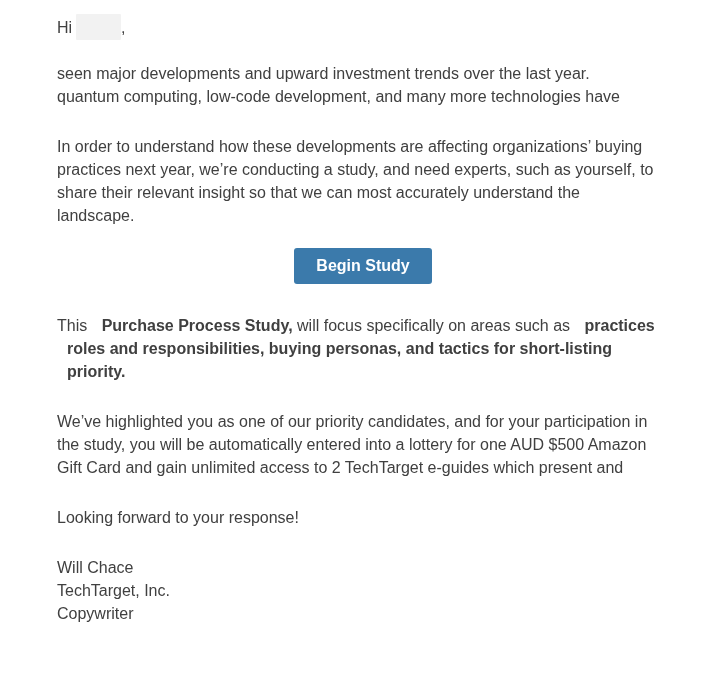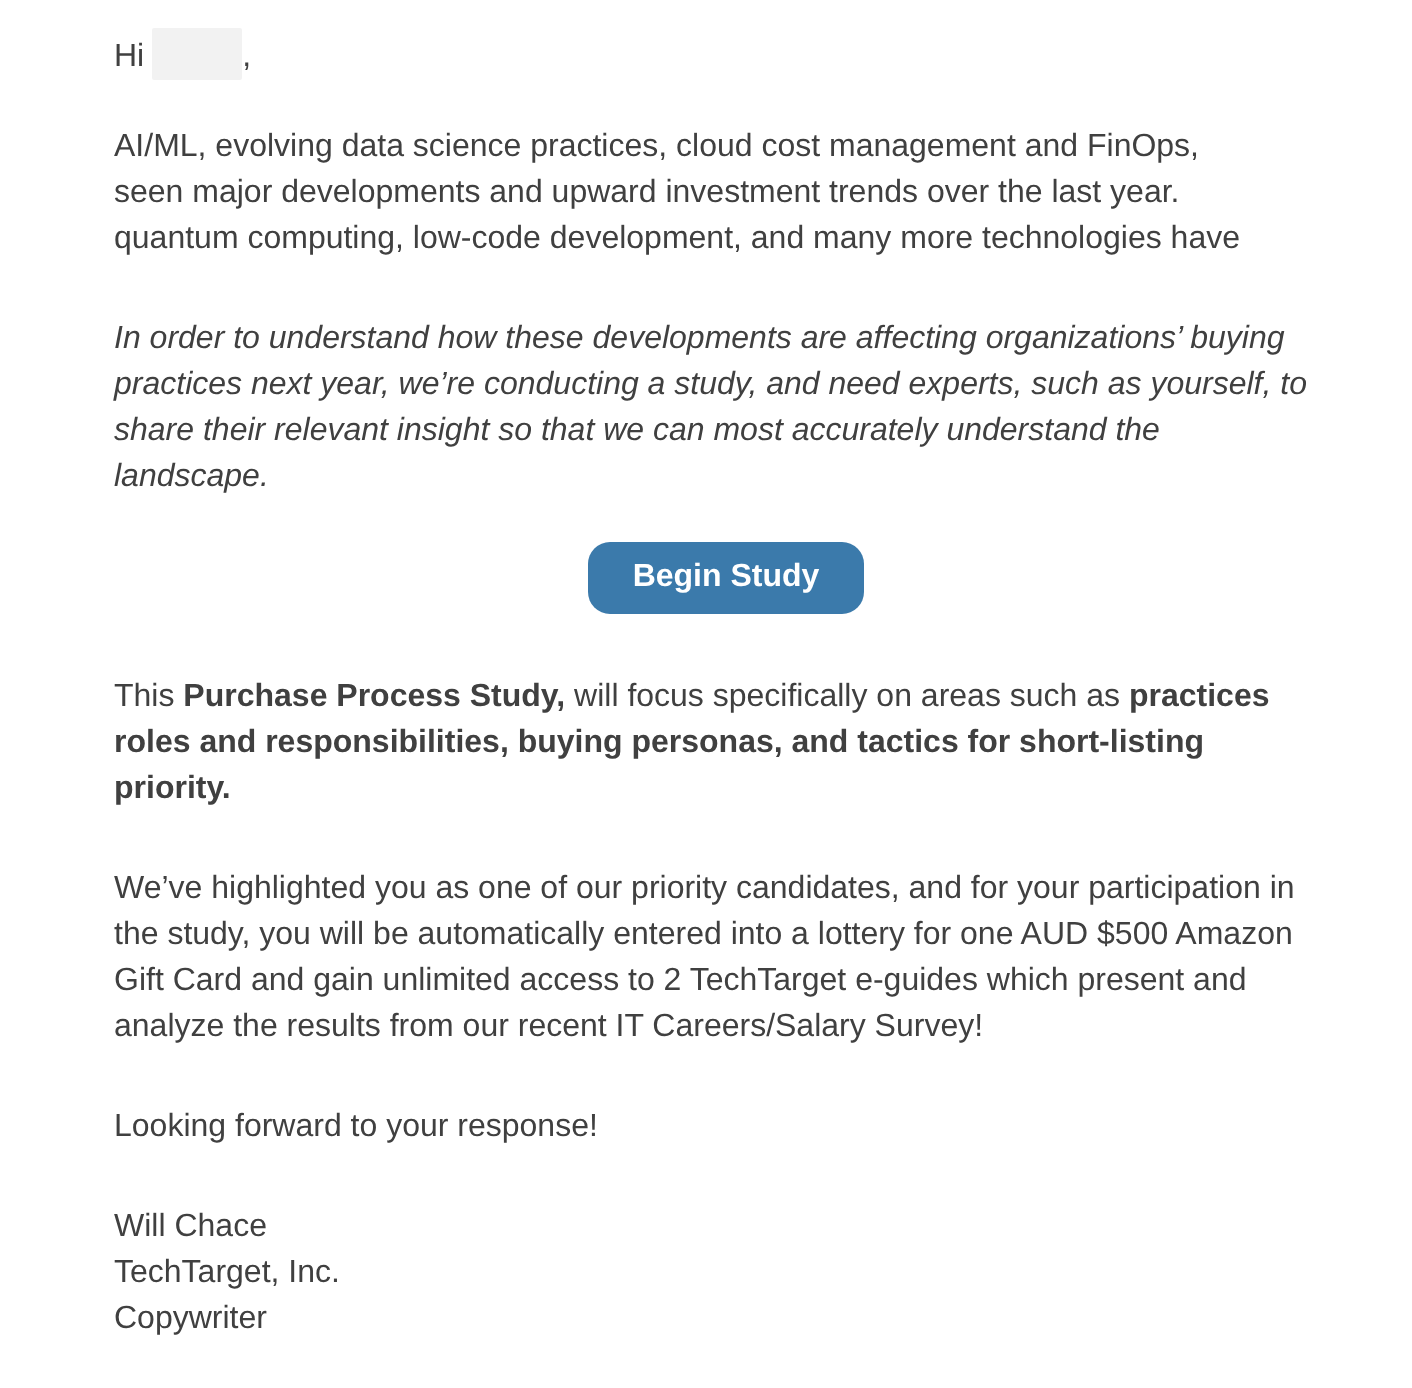--- a/index.html
+++ b/index.html
@@ -12,22 +12,22 @@
     font-size: 16px;
     line-height: 23px;
     color: #404040;
   }
   #email-body {
     padding: 14px 37px 0 57px;
     width: 612px;
   }
   .block { margin: 0; }
   .line { display: block; white-space: nowrap; }
-  .italic { font-style: italic; }
-  strong { font-weight: 700; }
+  .italic { }
+  strong { font-weight: 700; margin-left: 10px; }
 
   
   #before-button > *:nth-child(1) { margin-bottom: 22px; }
   #before-button > *:nth-child(2) { margin-bottom: 27px; }
   #before-button > *:nth-child(3) { margin-bottom: 21px; }
   #button-row { margin-bottom: 30px; text-align: center; }
   #after-button > * { margin-bottom: 27px; }
   #after-button > *:last-child { margin-bottom: 0; }
 
   #greeting { line-height: 23px; }
@@ -55,48 +55,46 @@
 <body style="color: rgb(64, 64, 64);">
 
 <div id="email-body">
 
   <div id="before-button">
     <div id="greeting" class="block">
       <span>Hi</span><span class="redacted-box" style="background-color: rgb(242, 242, 242);"></span><span>,</span>
     </div>
 
   <div class="block">
-        <span class="line"><span>AI/ML, evolving data science practices, cloud cost management and FinOps,</span></span>
         <span class="line"><span>seen major developments and upward investment trends over the last year.</span></span>
         <span class="line"><span>quantum computing, low-code development, and many more technologies have</span></span>
       </div>
       <div class="block italic">
         <span class="line"><span>In order to understand how these developments are affecting organizations’ buying</span></span>
         <span class="line"><span>practices next year, we’re conducting a study, and need experts, such as yourself, to</span></span>
         <span class="line"><span>share their relevant insight so that we can most accurately understand the</span></span>
         <span class="line"><span>landscape.</span></span>
       </div>
     </div>
 
   <div id="button-row">
-    <a class="btn" id="begin-study-btn" style="background-color: rgb(59, 122, 171); color: rgb(255, 255, 255); border-radius: 11px;">Begin Study</a>
+    <a class="btn" id="begin-study-btn" style="background-color: rgb(59, 122, 171); color: rgb(255, 255, 255);">Begin Study</a>
   </div>
 
   <div id="after-button">
 
   <div class="block">
         <span class="line"><span>This </span><strong>Purchase Process Study,</strong><span> will focus specifically on areas such as </span><strong>practices</strong></span>
         <span class="line"><strong>roles and responsibilities, buying personas, and tactics for short-listing</strong></span>
         <span class="line"><strong>priority.</strong></span>
       </div>
       <div class="block">
         <span class="line"><span>We’ve highlighted you as one of our priority candidates, and for your participation in</span></span>
         <span class="line"><span>the study, you will be automatically entered into a lottery for one AUD $500 Amazon</span></span>
         <span class="line"><span>Gift Card and gain unlimited access to 2 TechTarget e-guides which present and</span></span>
-        <span class="line"><span>analyze the results from our recent IT Careers/Salary Survey!</span></span>
       </div>
       <div class="block">
         <span class="line"><span>Looking forward to your response!</span></span>
       </div>
       <div class="block">
         <span class="line"><span>Will Chace</span></span>
         <span class="line"><span>TechTarget, Inc.</span></span>
         <span class="line"><span>Copywriter</span></span>
       </div>
     </div>

